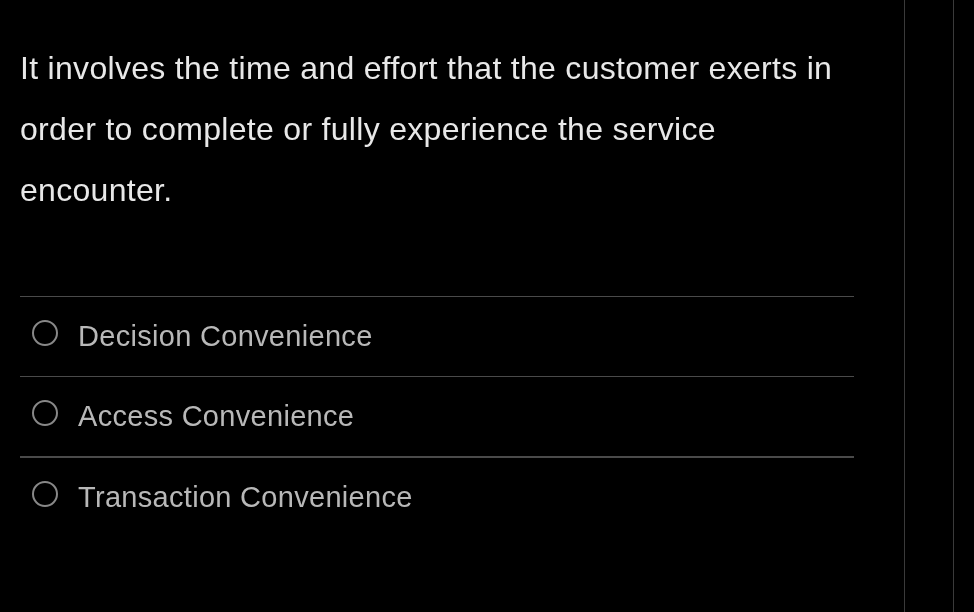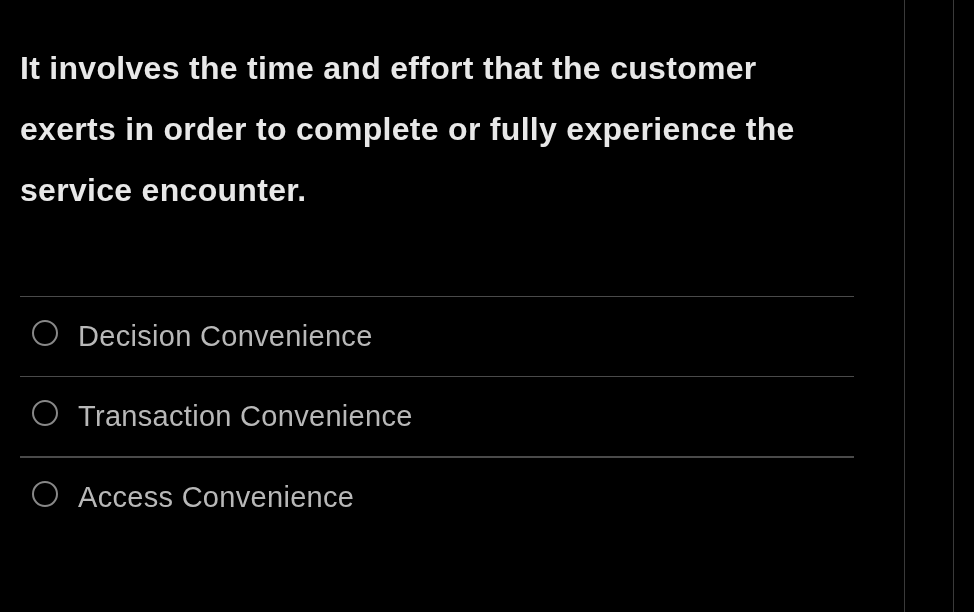--- a/index.html
+++ b/index.html
@@ -25,21 +25,21 @@
       position: absolute;
       right: 20px;
       top: 0;
       width: 1px;
       height: 612px;
       background: #3a3a3a;
     }
     .question-text {
       color: #e8e8e8;
       font-size: 32px;
-      font-weight: 700;
+      font-weight: 400;
       line-height: 1.9;
       padding: 38px 50px 20px 20px;
       letter-spacing: 0.3px;
     }
     .options-container {
       margin-top: 56px;
       padding: 0 50px 0 20px;
     }
     .option-row {
       display: flex;
@@ -72,21 +72,21 @@
 <div class="content-area">
   <div class="question-text">It involves the time and effort that the customer exerts in order to complete or fully experience the service encounter.</div>
 
   <div class="options-container">
     <div class="option-row">
       <span class="radio-circle"></span>
       <span class="option-label">Decision Convenience</span>
     </div>
     <div class="option-row">
       <span class="radio-circle"></span>
-      <span class="option-label">Transaction Convenience</span>
+      <span class="option-label">Access Convenience</span>
     </div>
     <div class="option-row">
       <span class="radio-circle"></span>
-      <span class="option-label">Access Convenience</span>
+      <span class="option-label">Transaction Convenience</span>
     </div>
   </div>
 </div>
 <div class="right-border"></div>
 
 </body></html>

